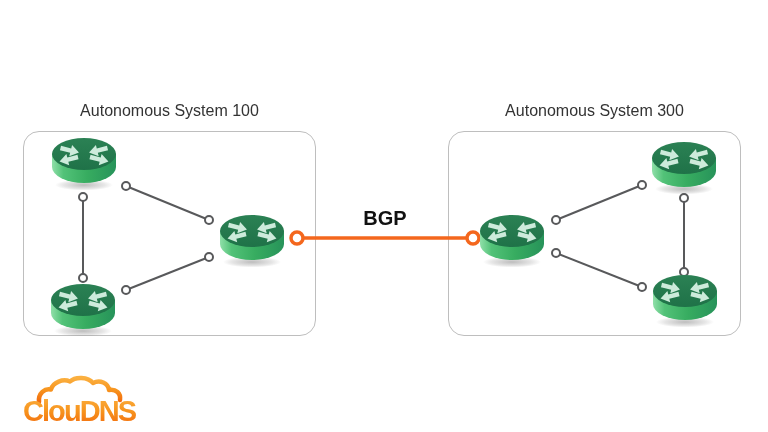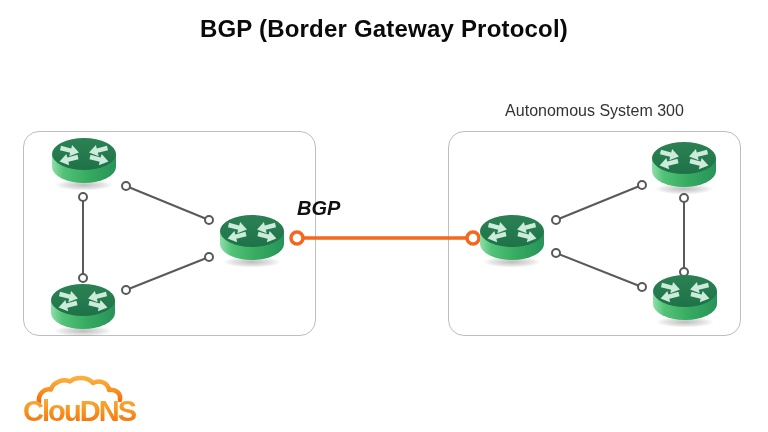--- a/index.html
+++ b/index.html
@@ -17,32 +17,32 @@
   .as-label.left{left:23px;width:293px;}
   .as-label.right{left:448px;width:293px;}
   .as-box{
     position:absolute;top:131px;width:293px;height:205px;
     border:1.5px solid #bebebe;border-radius:16px;background:#fff;box-sizing:border-box;
   }
   .as-box.left{left:23px;}
   .as-box.right{left:448px;}
   .net-svg{position:absolute;left:0;top:0;}
   .bgp-label{
-    position:absolute;left:297px;top:197px;width:176px;
-    font-size:20px;font-weight:bold;color:#111;font-style:italic;
+    position:absolute;left:297px;top:207px;width:176px;text-align:center;
+    font-size:20px;font-weight:bold;color:#111;
   }
   .logo{position:absolute;left:17px;top:375px;}
 </style>
 </head>
 <body>
 
 <div class="stage">
 
-  <div class="page-title">BGP (Border Gateway Protocol)</div>
 
+  <div class="as-label left">Autonomous System 100</div>
   <div class="as-label right">Autonomous System 300</div>
 
   <div class="as-box left"></div>
   <div class="as-box right"></div>
 
   <svg class="net-svg" width="768" height="432" viewBox="0 0 768 432">
     <defs>
       <linearGradient id="cylSide" x1="0" y1="0" x2="1" y2="0">
         <stop offset="0" stop-color="#8FDFA8"></stop>
         <stop offset="0.18" stop-color="#52C278"></stop>

